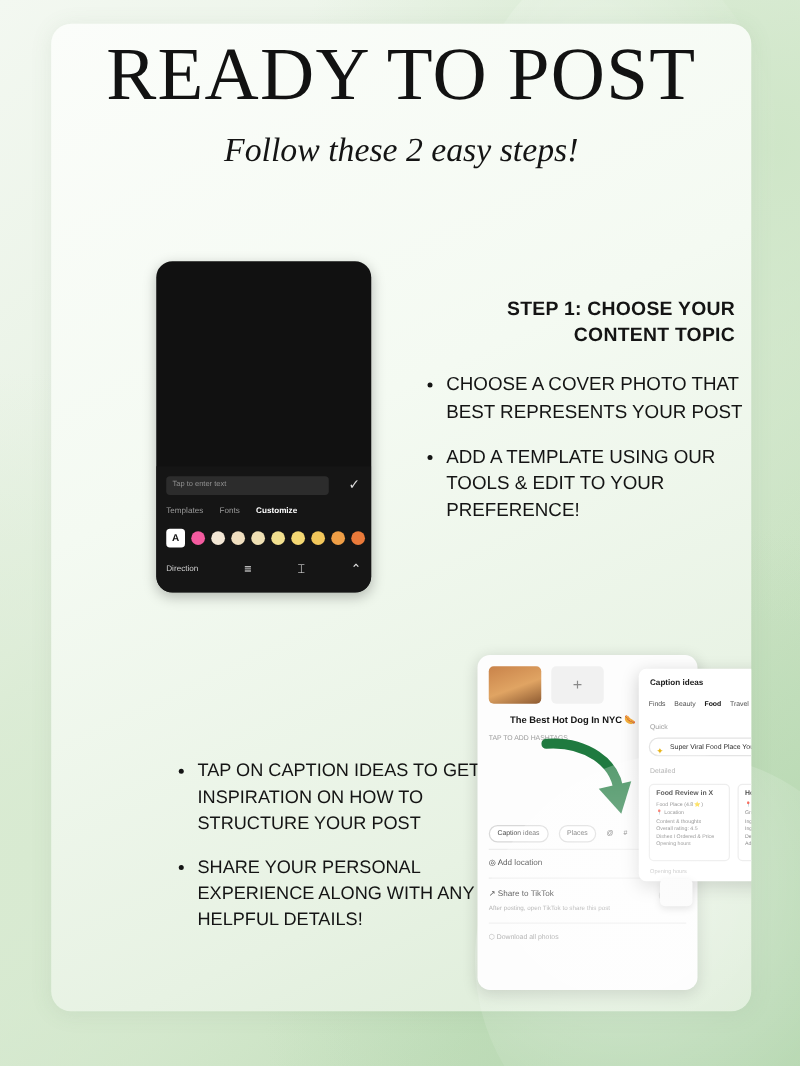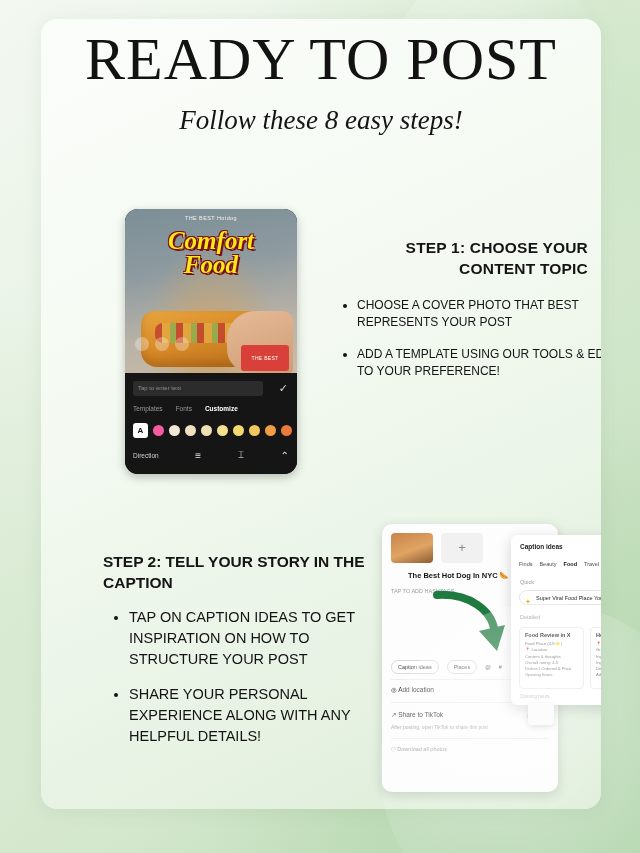--- a/index.html
+++ b/index.html
@@ -264,21 +264,21 @@
     letter-spacing: .2px;
     text-align: right;
   }
   .s1-list {
     position: absolute;
     left: 300px;
     top: 278px;
     width: 262px;
     margin: 0;
     padding: 0 0 0 16px;
-    font-size: 12px;
+    font-size: 15px;
     color: #141414;
     line-height: 1.45;
   }
   .s1-list li { margin-bottom: 14px; }
 
   
   .s2-title {
     position: absolute;
     left: 62px;
     top: 533px;
@@ -292,21 +292,21 @@
     position: absolute;
     left: 72px;
     top: 588px;
     width: 255px;
     margin: 0;
     padding: 0 0 0 16px;
     font-size: 14.5px;
     color: #141414;
     line-height: 1.45;
   }
-  .s2-list li { margin-bottom: 14px; }
+  .s2-list li { margin-bottom: 14px; margin-left: 29px; }
 
   .phone2 {
     position: absolute;
     left: 341px;
     top: 505px;
     width: 176px;
     height: 268px;
     border-radius: 10px;
     background: #fdfdfd;
     box-shadow: 0 3px 12px rgba(0,0,0,0.16);
@@ -519,39 +519,23 @@
     box-shadow: 0 2px 6px rgba(0,0,0,0.15);
   }
 </style>
 </head>
 <body>
 
 <div class="page">
   <div class="card">
 
     <div class="title">READY TO POST</div>
-    <div class="subtitle">Follow these 8 easy steps!</div>
+    <div class="subtitle">Follow these 2 easy steps!</div>
 
     <div class="phone1">
-      <div class="p1-photo">
-        <div class="p1-food"></div>
-        <div class="p1-food-bits"></div>
-        <div class="p1-hand"></div>
-        <div class="p1-card">THE BEST</div>
-        <div class="p1-toptext">THE BEST Hotdog</div>
-        <div class="p1-headline">
-          <div>Comfort</div>
-          <div>Food</div>
-        </div>
-        <div class="p1-dots">
-          <i></i>
-          <i></i>
-          <i></i>
-        </div>
-      </div>
 
       <div class="p1-editor">
         <div class="p1-input">Tap to enter text</div>
         <div class="p1-check">✓</div>
 
         <div class="p1-tabs">
           <span class="t">Templates</span>
           <span class="t">Fonts</span>
           <span class="t on">Customize</span>
         </div>
@@ -578,21 +562,20 @@
         </div>
       </div>
     </div>
 
     <div class="s1-title">STEP 1: CHOOSE YOUR CONTENT TOPIC</div>
     <ul class="s1-list">
       <li>CHOOSE A COVER PHOTO THAT BEST REPRESENTS YOUR POST</li>
       <li>ADD A TEMPLATE USING OUR TOOLS &amp; EDIT TO YOUR PREFERENCE!</li>
     </ul>
 
-    <div class="s2-title">STEP 2: TELL YOUR STORY IN THE CAPTION</div>
     <ul class="s2-list">
       <li>TAP ON CAPTION IDEAS TO GET INSPIRATION ON HOW TO STRUCTURE YOUR POST</li>
       <li>SHARE YOUR PERSONAL EXPERIENCE ALONG WITH ANY HELPFUL DETAILS!</li>
     </ul>
 
     <div class="phone2">
       <div class="p2-head">
         <div class="p2-thumb"></div>
         <div class="p2-add">+</div>
       </div>

